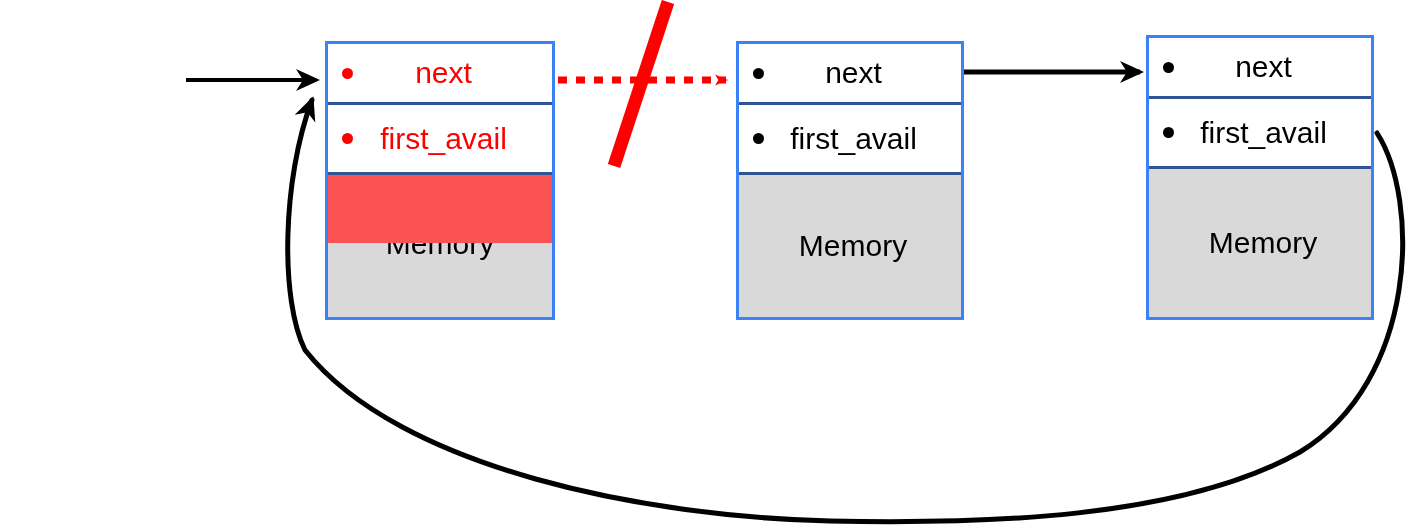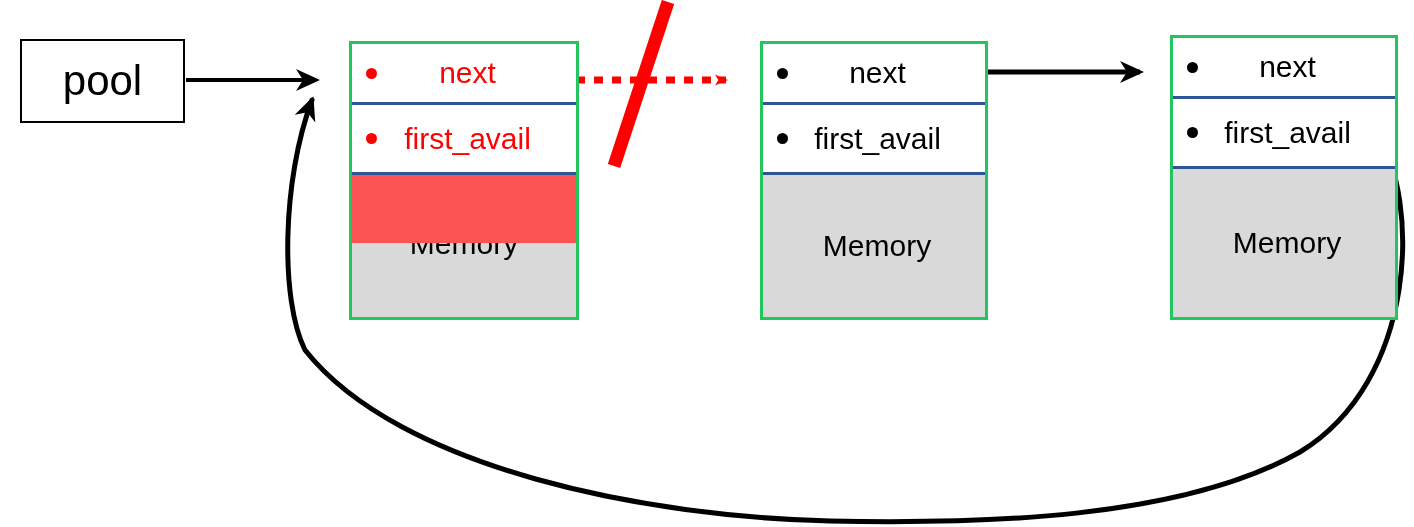--- a/index.html
+++ b/index.html
@@ -41,24 +41,23 @@
   .pool-label {
     font-size: 42px;
     color: #000000;
     line-height: 1;
     letter-spacing: 0px;
   }
   
   .node {
     position: absolute;
     box-sizing: border-box;
-    border: 3px solid #22c55e;
+    border: 3px solid #3b82f6;
     background: #ffffff;
     z-index: 4;
-    margin-left: 24px;
   }
   .node-row {
     position: relative;
     box-sizing: border-box;
     display: flex;
     align-items: center;
     background: #ffffff;
     border-bottom: 3px solid #2F5597;
     overflow: visible;
   }
@@ -147,23 +146,20 @@
 
     <g>
       <line x1="668" y1="2" x2="614" y2="166" stroke="#FF0000" stroke-width="13" stroke-linecap="butt"></line>
     </g>
 
     <g>
       <line x1="964" y1="72" x2="1140" y2="72" stroke="#000000" stroke-width="5" marker-end="url(#arrow-black-big)"></line>
     </g>
   </svg>
 
-  <div class="pool-box">
-    <span class="pool-label">pool</span>
-  </div>
 
   <div class="node" style="left:325px; top:41px; width:230px; height:279px;">
     <div class="node-row red" style="height:61px;">
       <span class="bullet"></span>
       <span class="field-label">next</span>
     </div>
     <div class="node-row red" style="height:70px;">
       <span class="bullet"></span>
       <span class="field-label">first_avail</span>
     </div>

